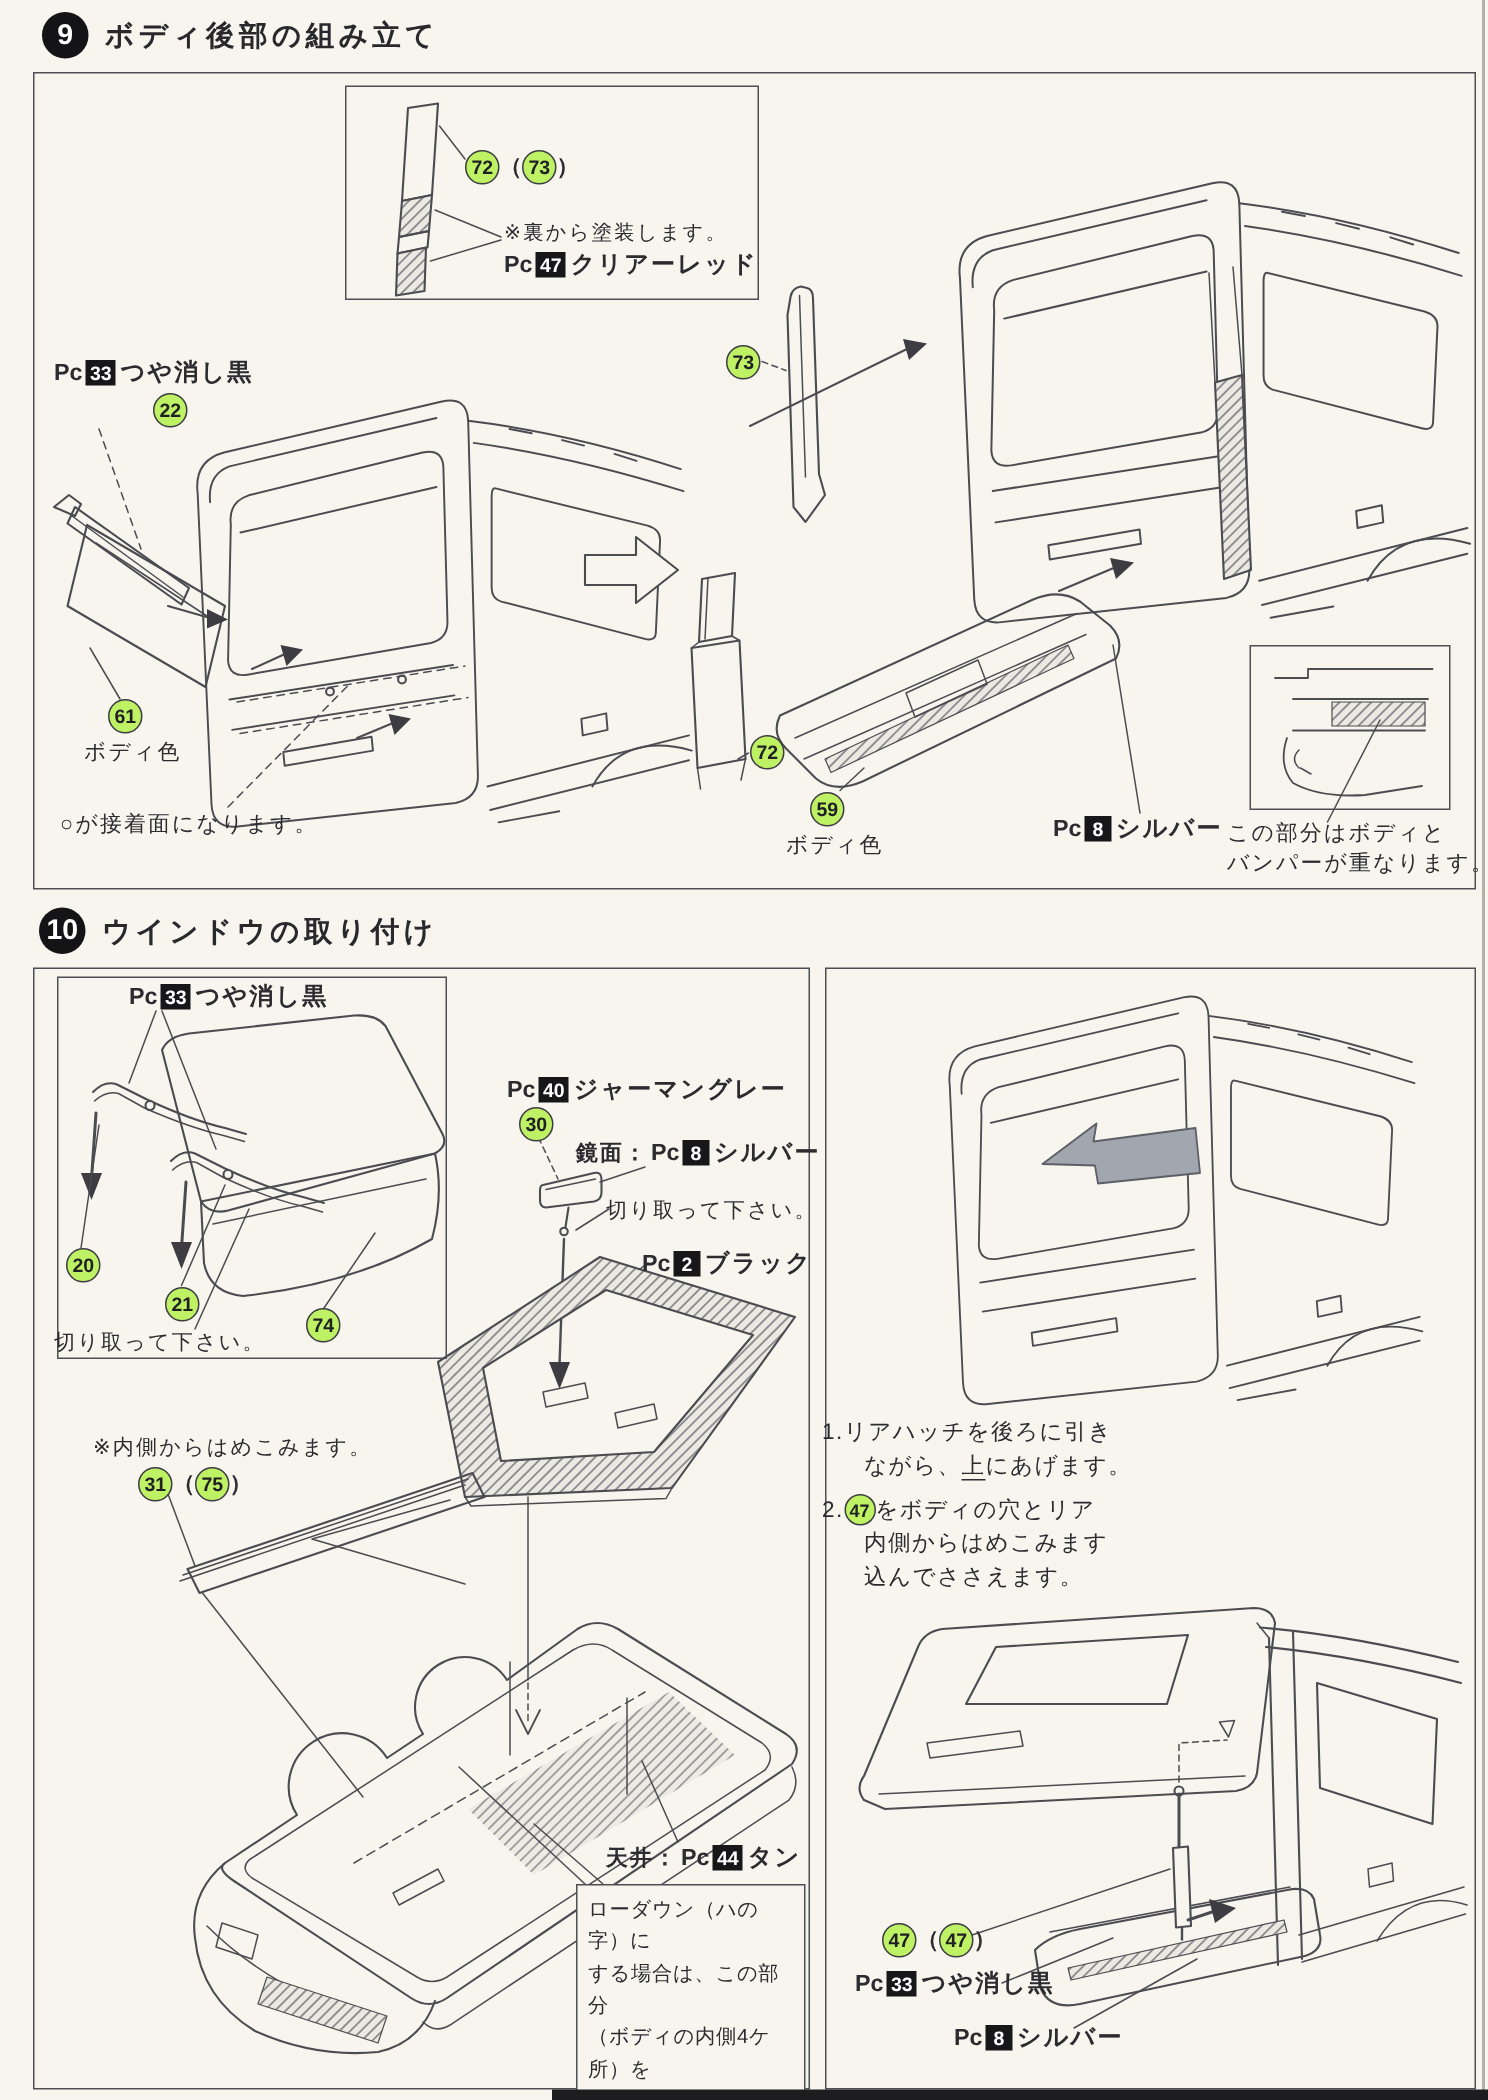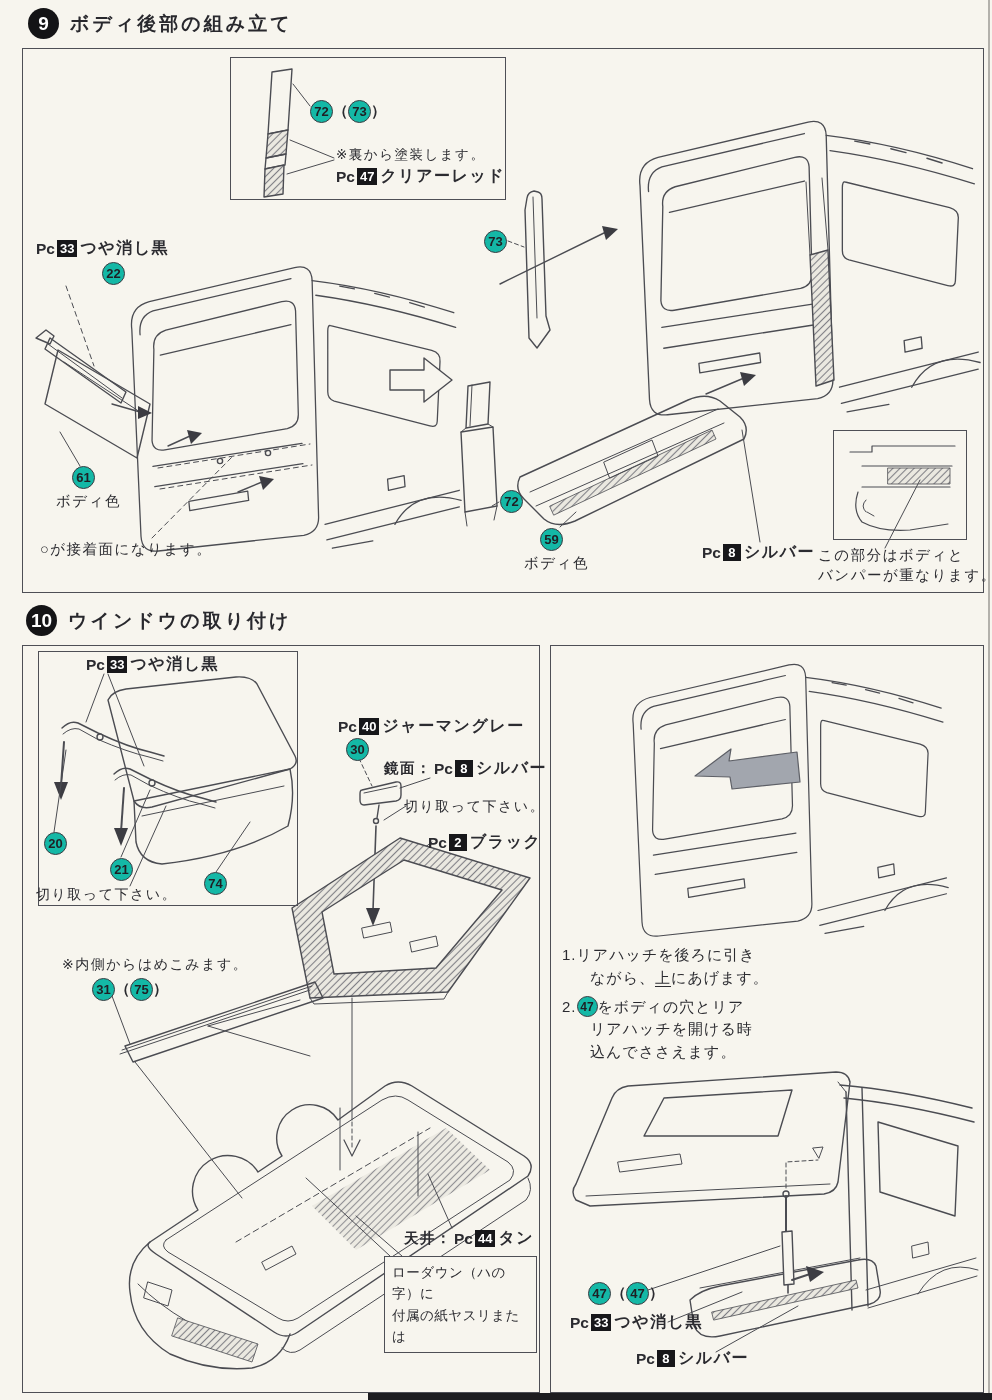--- a/index.html
+++ b/index.html
@@ -6,21 +6,21 @@
   html,body { background:#cfcdc6; }
   body { font-family:"Liberation Sans","DejaVu Sans",sans-serif; }
   #page { position:relative; width:992px; height:1400px; background:#f7f5ee; overflow:hidden; color:#2e2e33; margin:0 auto; }
   .box { position:absolute; border:1.8px solid #4e4f56; z-index:2; pointer-events:none; }
   .box.thin { border-width:1.3px; }
   #art { position:absolute; left:0; top:0; z-index:1; }
   .lbl { position:absolute; z-index:3; white-space:nowrap; letter-spacing:1.5px; color:#2b2b30; font-size:14.5px; }
   .stephead { position:absolute; z-index:3; display:flex; align-items:center; gap:11px; }
   .stepnum { width:31px; height:31px; border-radius:50%; background:#141416; color:#fff; font-weight:bold; font-size:19px; display:flex; align-items:center; justify-content:center; letter-spacing:0; }
   .steptitle { font-size:19px; font-weight:bold; letter-spacing:3px; color:#28282d; }
-  .nc { display:inline-flex; width:23px; height:23px; border:1.7px solid #3c3c42; border-radius:50%; background:#14b8a6; align-items:center; justify-content:center; font-size:13px; font-weight:bold; color:#1f1f24; letter-spacing:0; flex:none; }
+  .nc { display:inline-flex; width:23px; height:23px; border:1.7px solid #3c3c42; border-radius:50%; background:#bef264; align-items:center; justify-content:center; font-size:13px; font-weight:bold; color:#1f1f24; letter-spacing:0; flex:none; }
   .nc.sm { width:21px; height:21px; font-size:12px; }
   .paren { font-size:15px; font-weight:bold; letter-spacing:0; }
   .pc { display:inline-flex; align-items:center; font-weight:bold; letter-spacing:0; }
   .pc .pcp { font-size:15.5px; font-weight:800; }
   .pc .badge { background:#17171a; color:#fff; font-size:13px; font-weight:bold; padding:1px 3px; margin:0 3px 0 2px; min-width:18px; text-align:center; display:inline-block; line-height:15px; }
   .pc .cname { font-size:16px; font-weight:bold; letter-spacing:1.5px; }
   .prefix { font-size:14.5px; font-weight:bold; letter-spacing:1.5px; margin-right:2px; }
   .small { font-size:13.5px; }
   .notebox { position:absolute; z-index:3; background:#f7f5ee; border:1.5px solid #4e4f56; padding:5px 7px; font-size:13.5px; line-height:1.58; letter-spacing:0.5px; color:#2b2b30; }
   .instr { position:absolute; z-index:3; font-size:15px; line-height:1.52; letter-spacing:1px; color:#2b2b30; }
@@ -334,36 +334,38 @@
     <span class="prefix">天井：</span>
     <span class="pc">
       <span class="pcp">Pc</span>
       <span class="badge">44</span>
       <span class="cname">タン</span>
     </span>
   </div>
 
   <div class="notebox" style="left:384px;top:1256px;width:153px;">
     <div>ローダウン（ハの字）に</div>
+    <div>する場合は、この部分</div>
+    <div>（ボディの内側4ケ所）を</div>
     <div>付属の紙ヤスリまたは</div>
 
   </div>
 
 
-  <div class="instr" style="left:562px;top:944px;">
+  <div class="instr" style="left:548px;top:944px;">
     <div>1.リアハッチを後ろに引き</div>
     <div class="ind">
       <span>ながら、</span><span class="ul">上</span><span>にあげます。</span>
     </div>
     <div style="margin-top:6px;display:flex;align-items:center;">
       <span>2.</span>
         <span class="nc sm">47</span>
         <span>をボディの穴とリア</span>
     </div>
-    <div class="ind">リアハッチを開ける時</div>
+    <div class="ind">内側からはめこみます</div>
     <div class="ind">込んでささえます。</div>
   </div>
 
   <div class="lbl" style="left:588px;top:1282px;display:flex;align-items:center;">
     <span class="nc">47</span>
     <span class="paren">（</span>
     <span class="nc">47</span>
     <span class="paren">）</span>
   </div>
   <div class="lbl pc" style="left:570px;top:1312px;">

